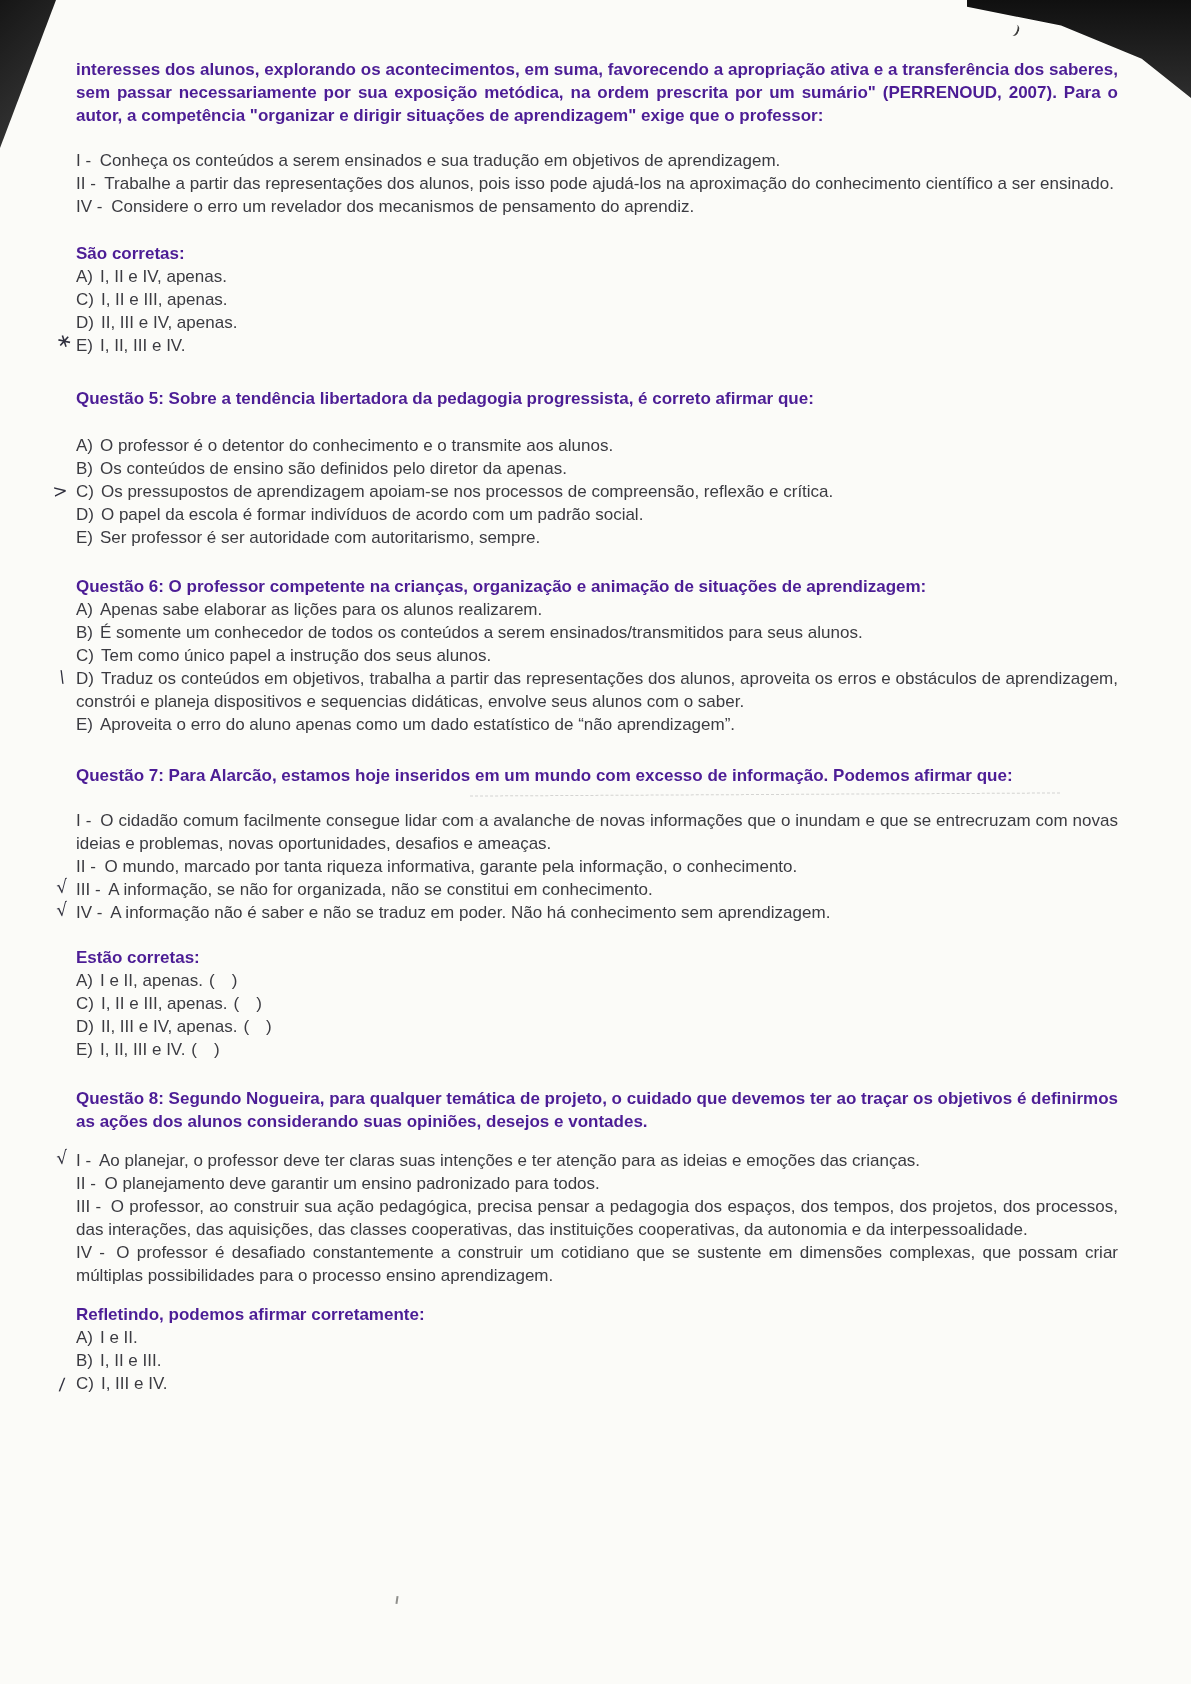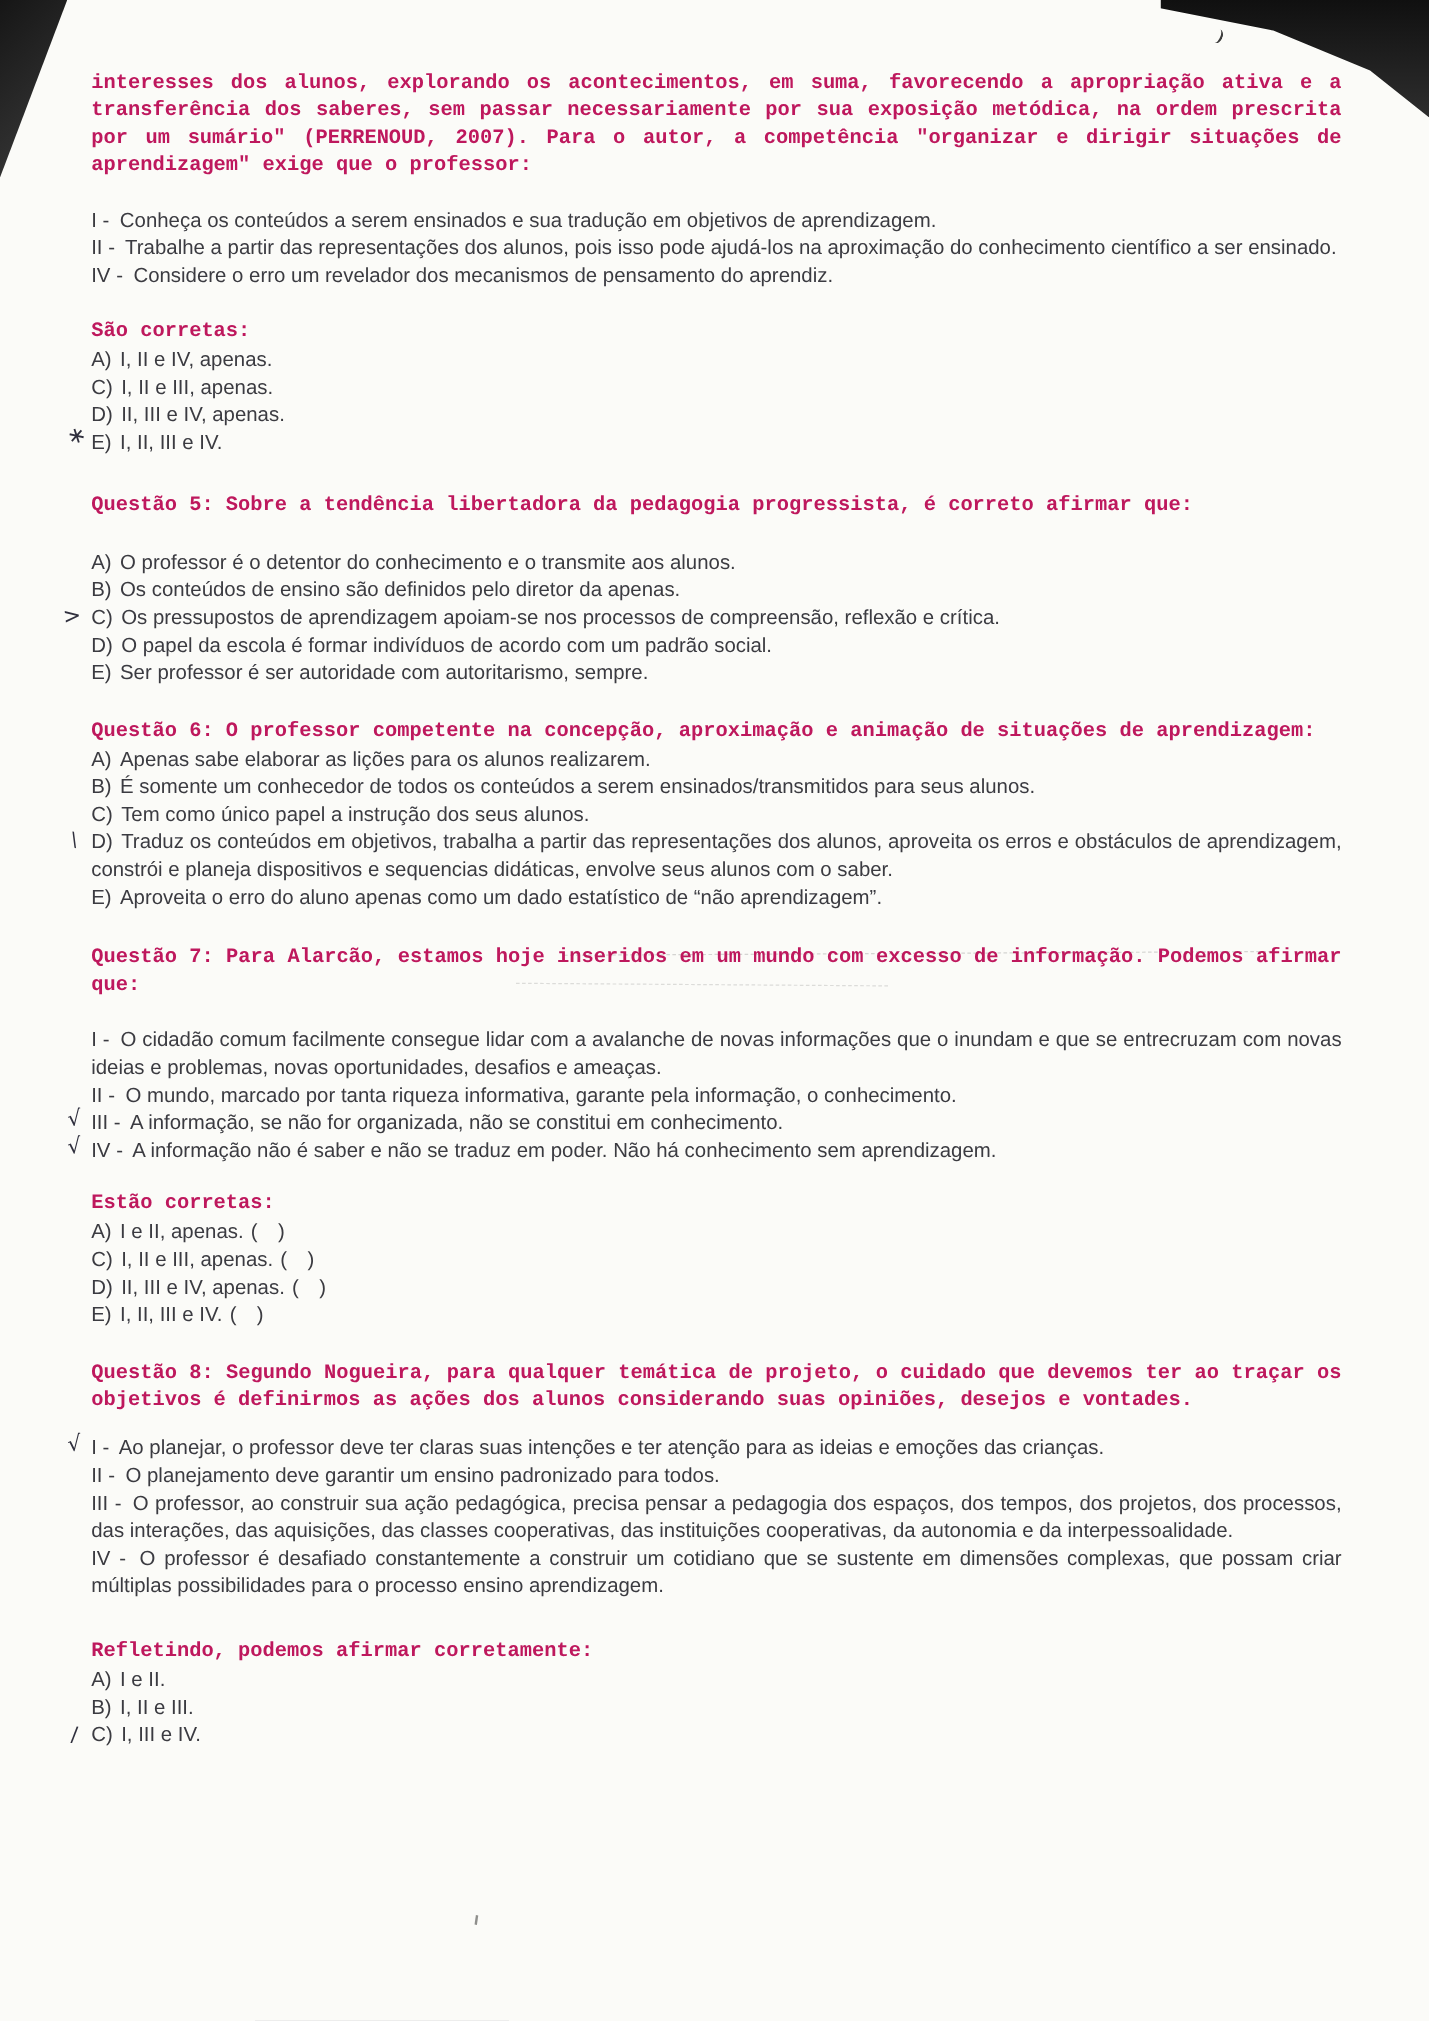--- a/index.html
+++ b/index.html
@@ -39,38 +39,38 @@
   .smudge2 {
     position:absolute; left:430px; top:820px; width:310px; height:0;
     border-top:1px dashed rgba(110,110,110,.22); transform:rotate(0.4deg);
   }
 
   .content {
     position:absolute; top:58px; left:76px; width:1042px;
     color:#3b3b41; font-size:17px; line-height:23px;
   }
   p { margin:0; text-align:justify; }
-  .bold, .heading { font-weight:bold; color:#be185d; text-align:justify;font-family:Liberation Mono, monospace; }
+  .bold, .heading { font-weight:bold; color:#4c1d95; text-align:justify; }
   .opt { text-align:left; position:relative; }
   .item { position:relative; }
   .rlbl { margin-right:4px; }
   .olbl { margin-right:7px; }
 
   
   .statements   { margin-top:22px; }
   .ans-head-1   { margin-top:24px; }
   .q5-head      { margin-top:30px; }
   .q5-opts      { margin-top:24px; }
   .q6-head      { margin-top:26px; }
   .q7-head      { margin-top:28px; }
   .q7-items     { margin-top:22px; }
   .ans-head-7   { margin-top:22px; }
   .q8-head      { margin-top:26px; }
   .q8-items     { margin-top:16px; }
-  .ans-head-8   { margin-top:32px; }
+  .ans-head-8   { margin-top:16px; }
 
   
   .hand { color:#30303e; font-family:"DejaVu Sans", sans-serif; }
   .hmark {
     position:absolute; left:-24px; top:0; width:20px; text-align:center;
     font-size:18px; transform:rotate(-6deg);
   }
   .star   { font-size:19px; top:-5px; left:-22px; transform:rotate(-18deg); }
   .gt     { font-size:18px; left:-26px; top:-1px; }
   .bslash { font-size:16px; top:-2px; transform:rotate(10deg); }
@@ -140,21 +140,21 @@
         <span class="olbl">C)</span><span>Os pressupostos de aprendizagem apoiam-se nos processos de compreensão, reflexão e crítica.</span>
       </p>
       <p class="opt">
         <span class="olbl">D)</span><span>O papel da escola é formar indivíduos de acordo com um padrão social.</span>
       </p>
       <p class="opt">
         <span class="olbl">E)</span><span>Ser professor é ser autoridade com autoritarismo, sempre.</span>
       </p>
     </div>
 
-    <p class="heading q6-head">Questão 6: O professor competente na concepção, aproximação e animação de situações de aprendizagem:</p>
+    <p class="heading q6-head">Questão 6: O professor competente na crianças, organização e animação de situações de aprendizagem:</p>
     <div class="options">
       <p class="opt">
         <span class="olbl">A)</span><span>Apenas sabe elaborar as lições para os alunos realizarem.</span>
       </p>
       <p class="opt">
         <span class="olbl">B)</span><span>É somente um conhecedor de todos os conteúdos a serem ensinados/transmitidos para seus alunos.</span>
       </p>
       <p class="opt">
         <span class="olbl">C)</span><span>Tem como único papel a instrução dos seus alunos.</span>
       </p>

